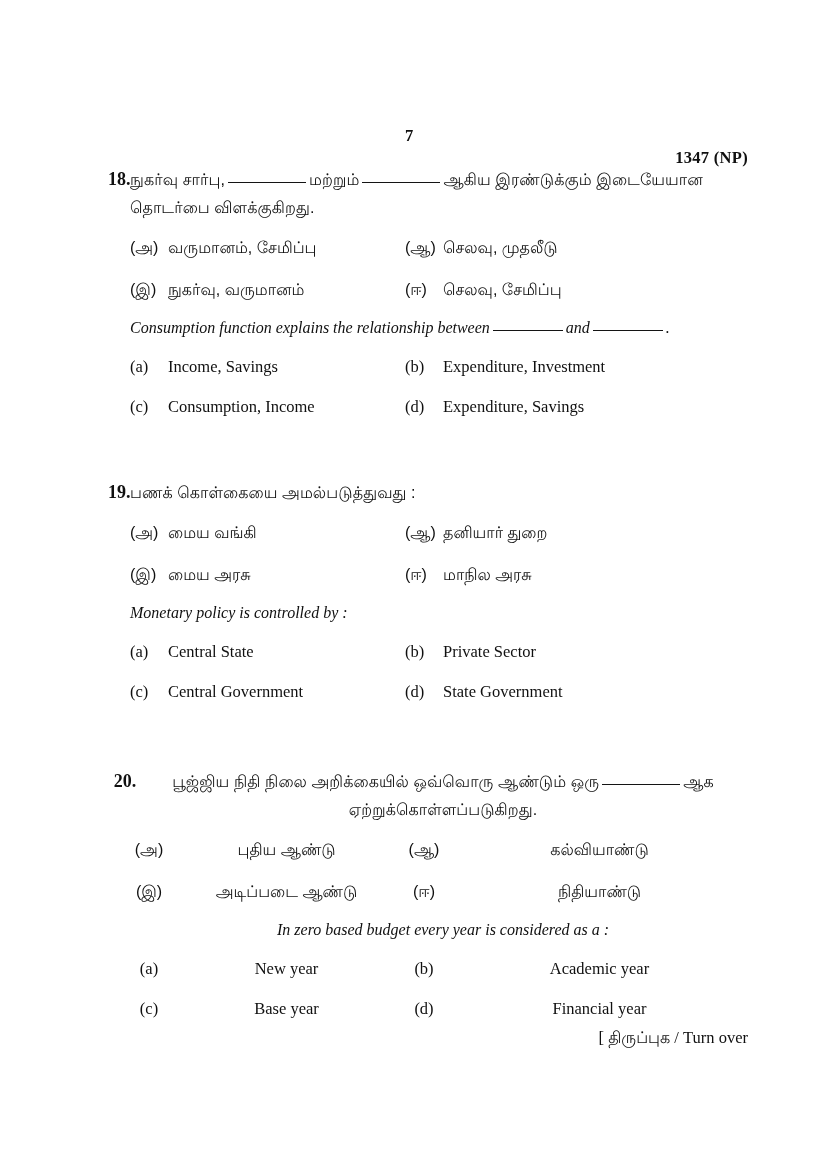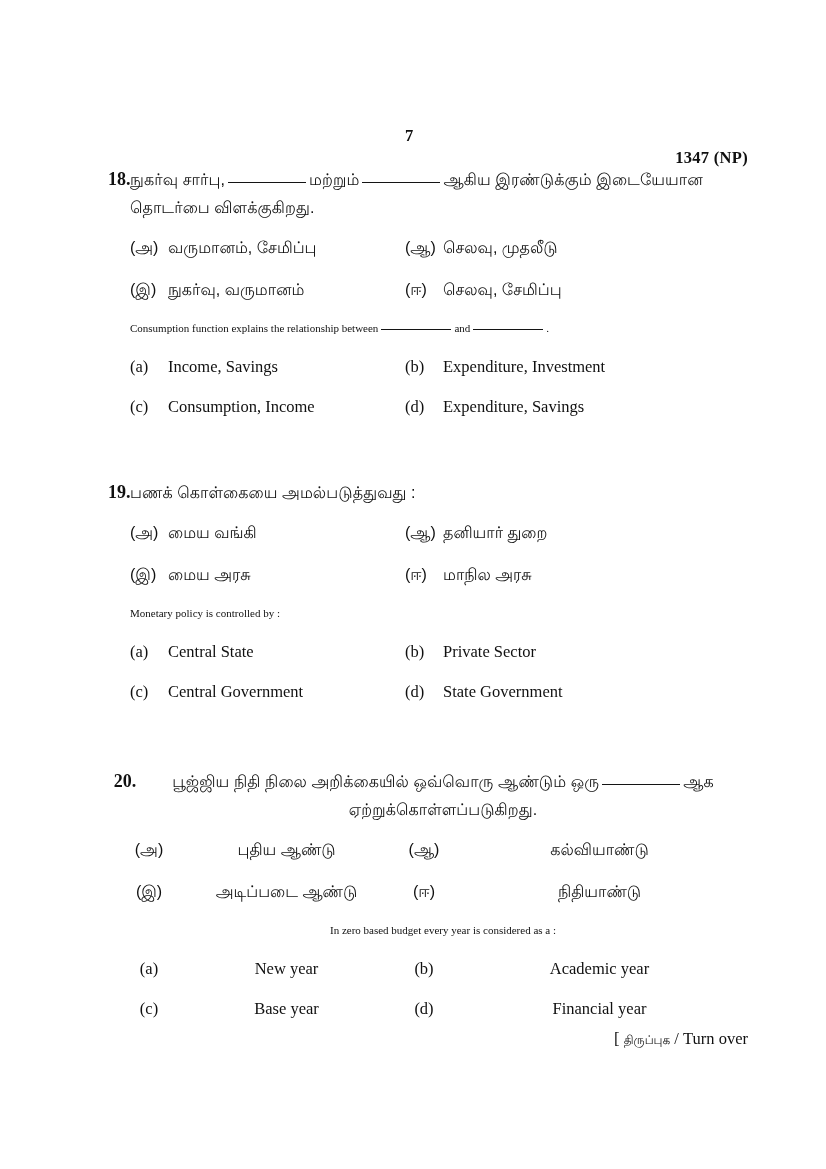--- a/index.html
+++ b/index.html
@@ -86,22 +86,23 @@
     line-height: 27px;
     margin: 0;
   }
   .stem.tamil {
     font-family: "Liberation Sans", "DejaVu Sans", sans-serif;
     font-size: 16px;
     line-height: 28px;
     letter-spacing: 0.1px;
   }
   .stem.english {
-    font-size: 11px;
+    font-size: 16px;
     line-height: 26px;
+    font-style: italic;
   }
 
   .blank {
     display: inline-block;
     border-bottom: 1.3px solid #141414;
     width: 78px;
     vertical-align: 2px;
     margin: 0 3px;
   }
   .blank.short {
@@ -146,21 +147,21 @@
   
   .footer {
     position: absolute;
     right: 78px;
     bottom: 120px;
     font-size: 16.5px;
     white-space: nowrap;
   }
   .footer .tamil-inline {
     font-family: Liberation Serif, serif;
-    font-size: 12px;
+    font-size: 16px;
   }
 </style>
 </head>
 <body>
 
 <div class="page">
 
   <div class="header">
     <span class="page-number">7</span>
     <span class="paper-code">1347 (NP)</span>

